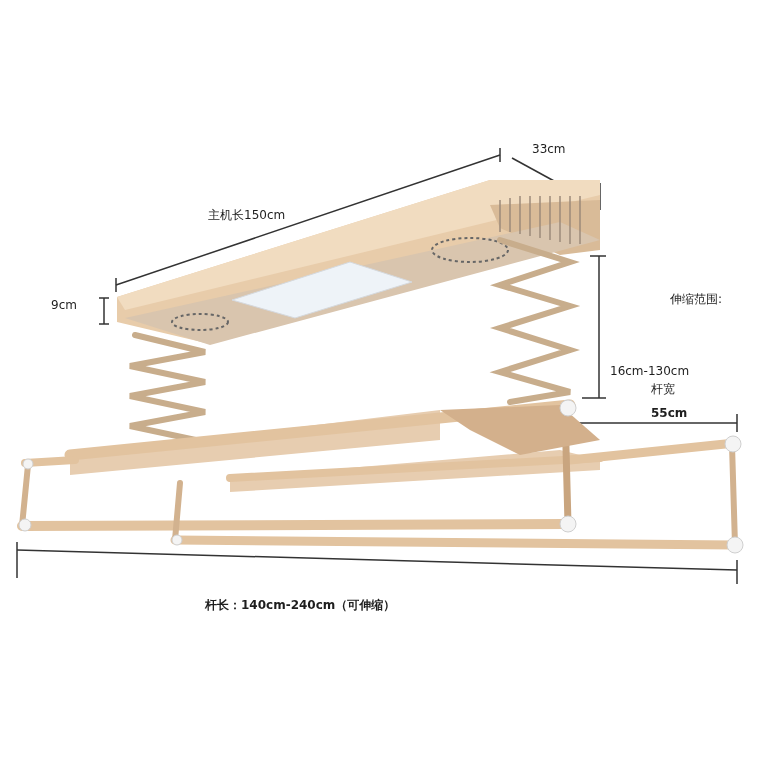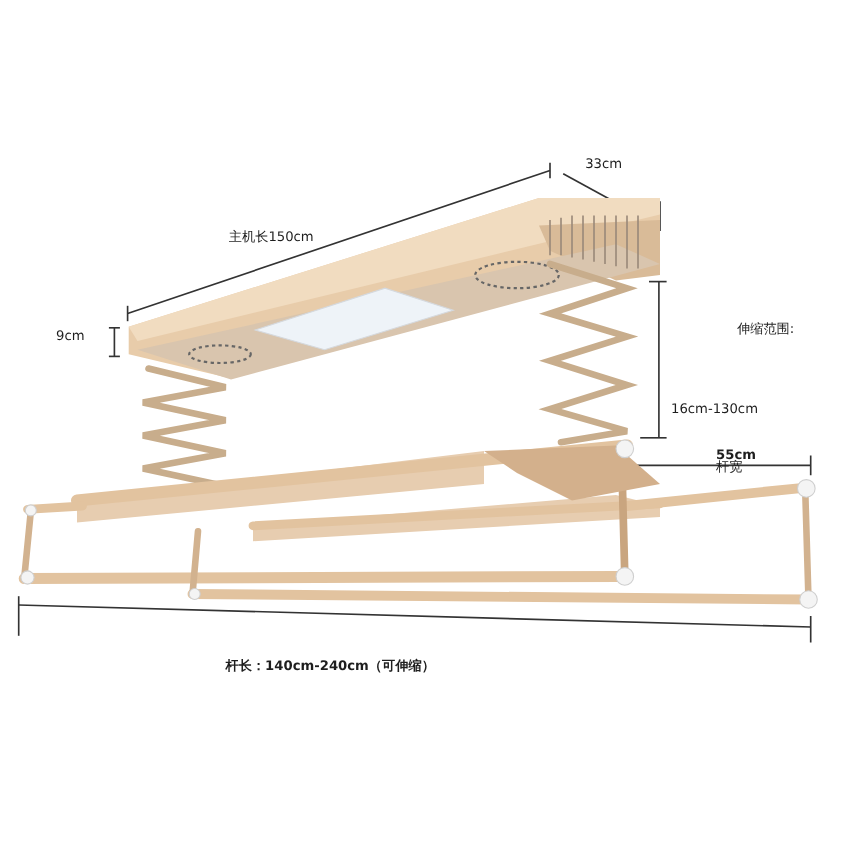--- a/index.html
+++ b/index.html
@@ -84,15 +84,15 @@
     <circle cx="28" cy="464" r="5"></circle>
     <circle cx="177" cy="540" r="5"></circle>
   </g>
 </svg>
 
 <div class="label" style="left:208px;top:204px;text-align:center;">主机长150cm</div>
 <div class="label" style="left:532px;top:138px;">33cm</div>
 <div class="label" style="left:51px;top:294px;text-align:center;">9cm</div>
 <div class="label" style="left:625px;top:288px;margin-left:45px;">伸缩范围:</div>
 <div class="label" style="left:610px;top:312px;margin-top:48px;">16cm-130cm</div>
-<div class="label" style="left:651px;top:378px;margin-top:35px;">杆宽</div>
+<div class="label" style="left:651px;top:378px;">杆宽</div>
 <div class="label" style="left:651px;top:402px;font-weight:bold;">55cm</div>
 <div class="label" style="left:205px;top:594px;font-weight:bold;">杆长：140cm-240cm（可伸缩）</div>
 
 </body></html>

